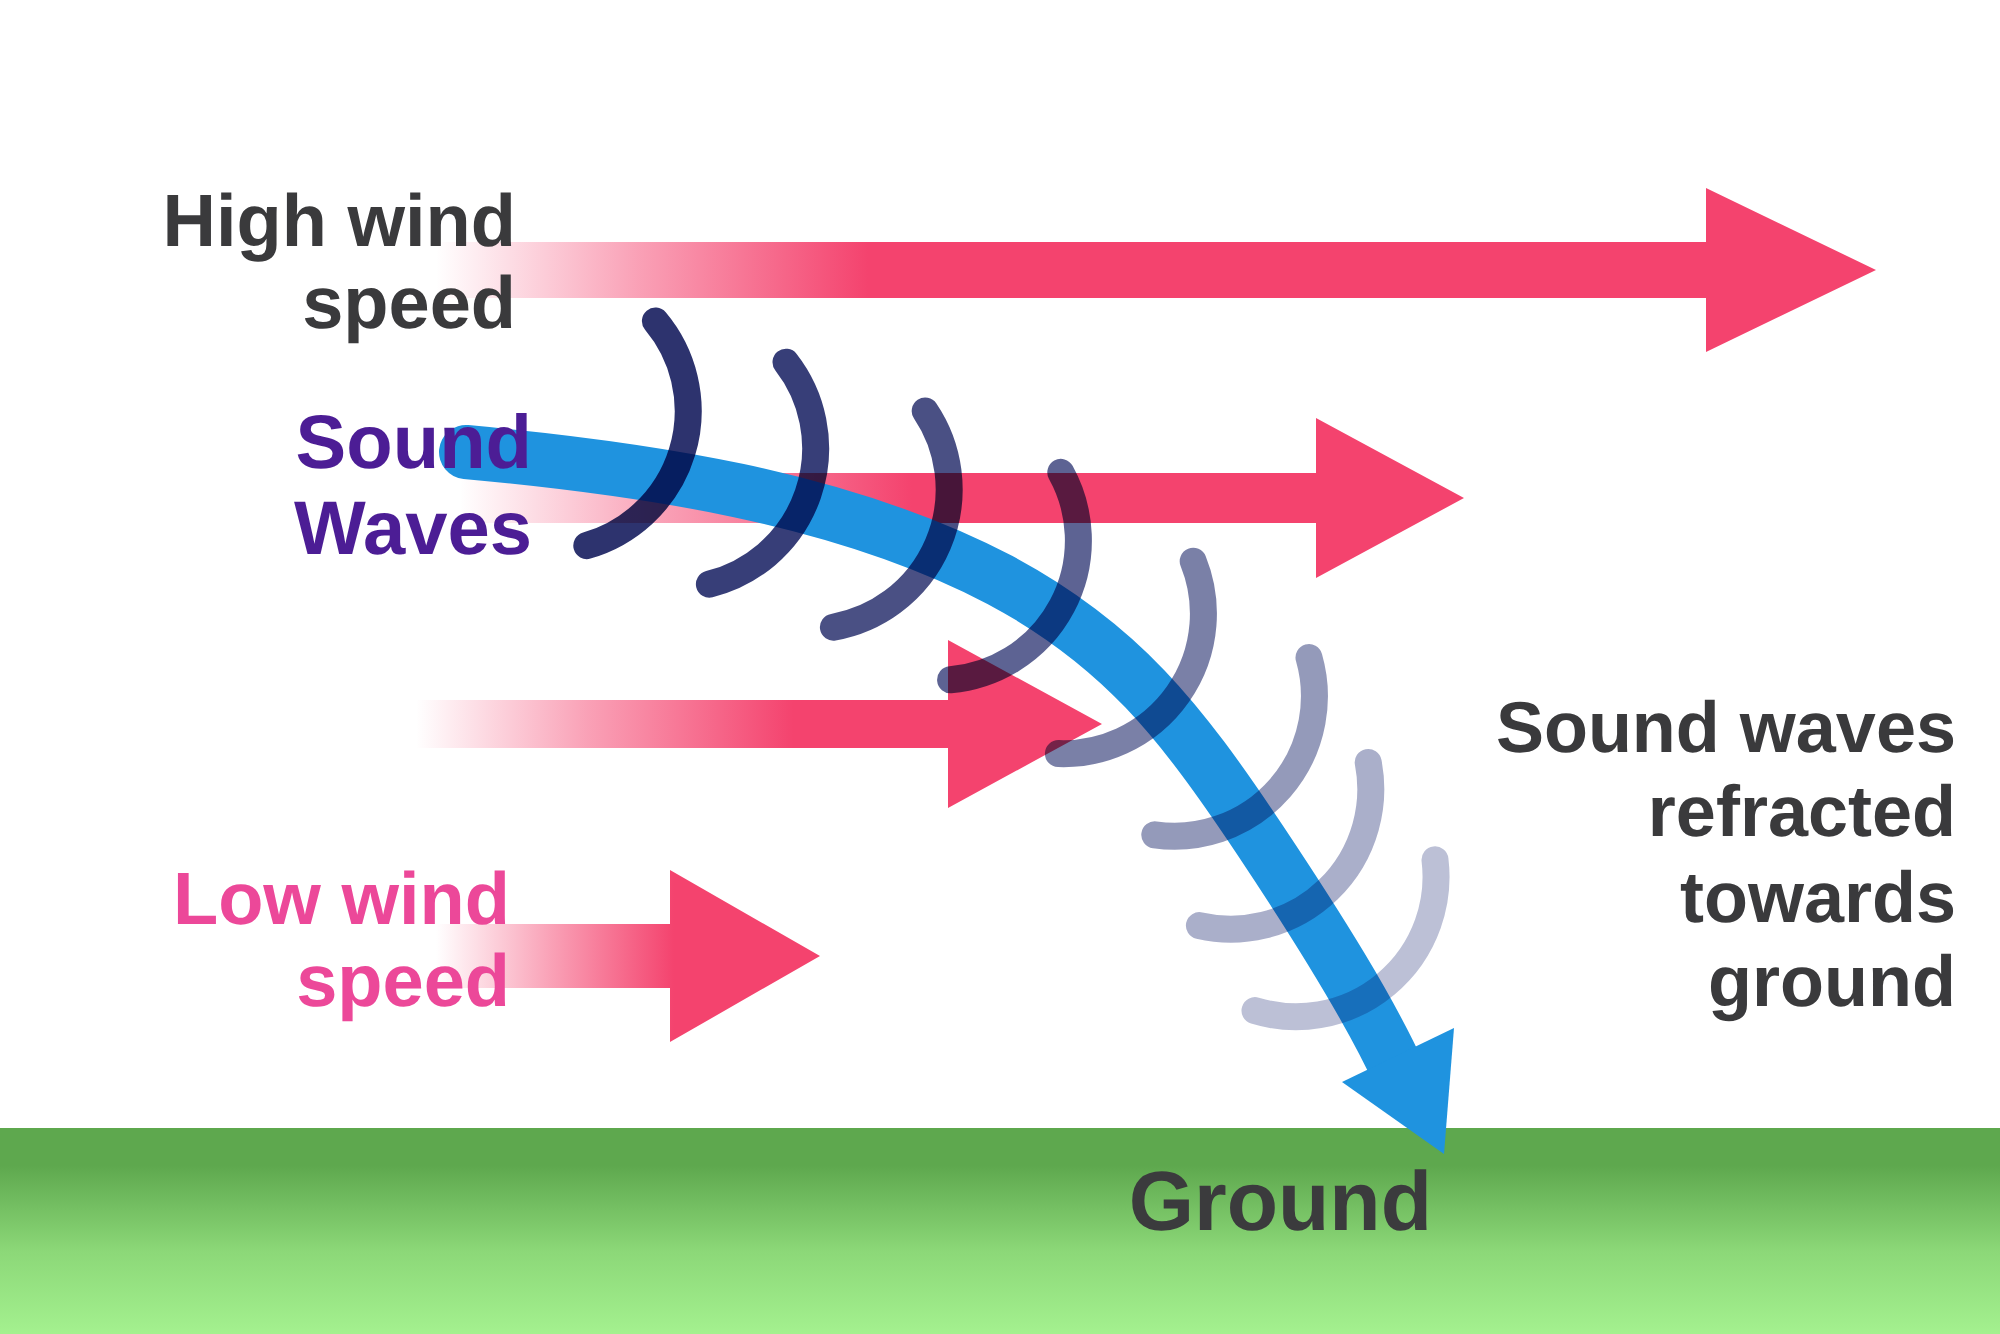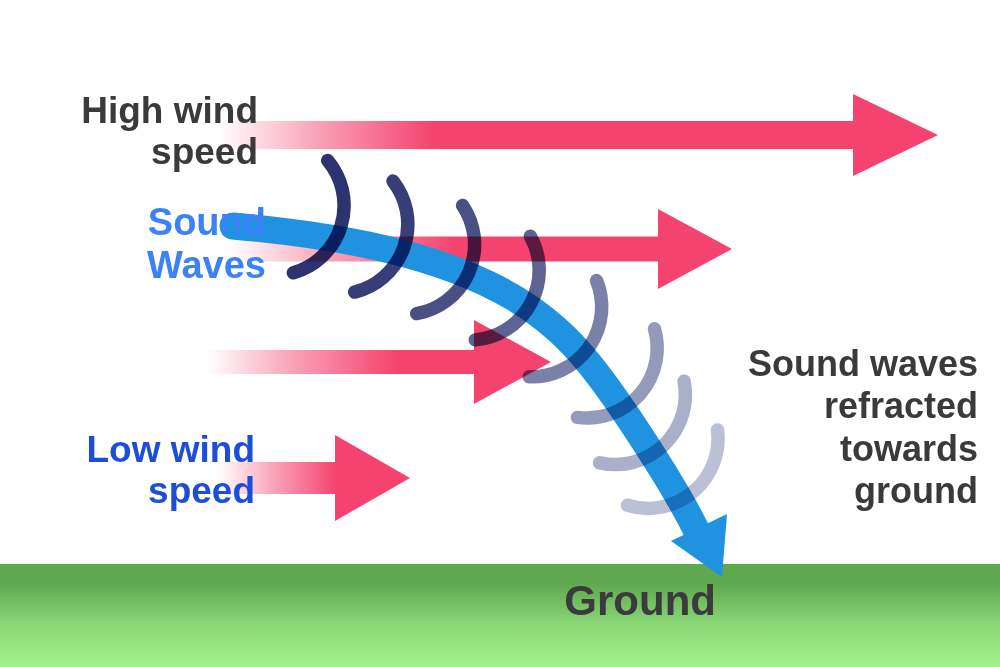--- a/index.html
+++ b/index.html
@@ -84,24 +84,24 @@
     <path class="wavefront" d="M 530.4 236.2 A 70 70 0 0 1 475.3 339.9" stroke="#4f568a"></path>
     <path class="wavefront" d="M 596.6 280.6 A 70 70 0 0 1 529.2 376.8" stroke="#6f75a0"></path>
     <path class="wavefront" d="M 654.5 328.8 A 70 70 0 0 1 577.4 417.4" stroke="#8b91b4"></path>
     <path class="wavefront" d="M 684.1 381.2 A 70 70 0 0 1 599.7 462.8" stroke="#a3a8c6"></path>
     <path class="wavefront" d="M 717.5 429.9 A 70 70 0 0 1 627.5 505.3" stroke="#b6bbd3"></path>
   </svg>
 
   <div class="label label-high-wind" style="color: rgb(58, 58, 60);">High wind
 speed</div>
 
-  <div class="label label-sound-waves" style="color: #3b82f6;">Sound
+  <div class="label label-sound-waves" style="color: #4c1d95;">Sound
 Waves</div>
 
-  <div class="label label-low-wind" style="color: #1d4ed8;">Low wind
+  <div class="label label-low-wind" style="color: #ec4899;">Low wind
 speed</div>
 
   <div class="label label-refracted" style="color: rgb(58, 58, 60);">Sound waves
 refracted
 towards
 ground</div>
 
   <div class="label label-ground" style="color: rgb(59, 59, 61);">Ground</div>
 
 </div>

